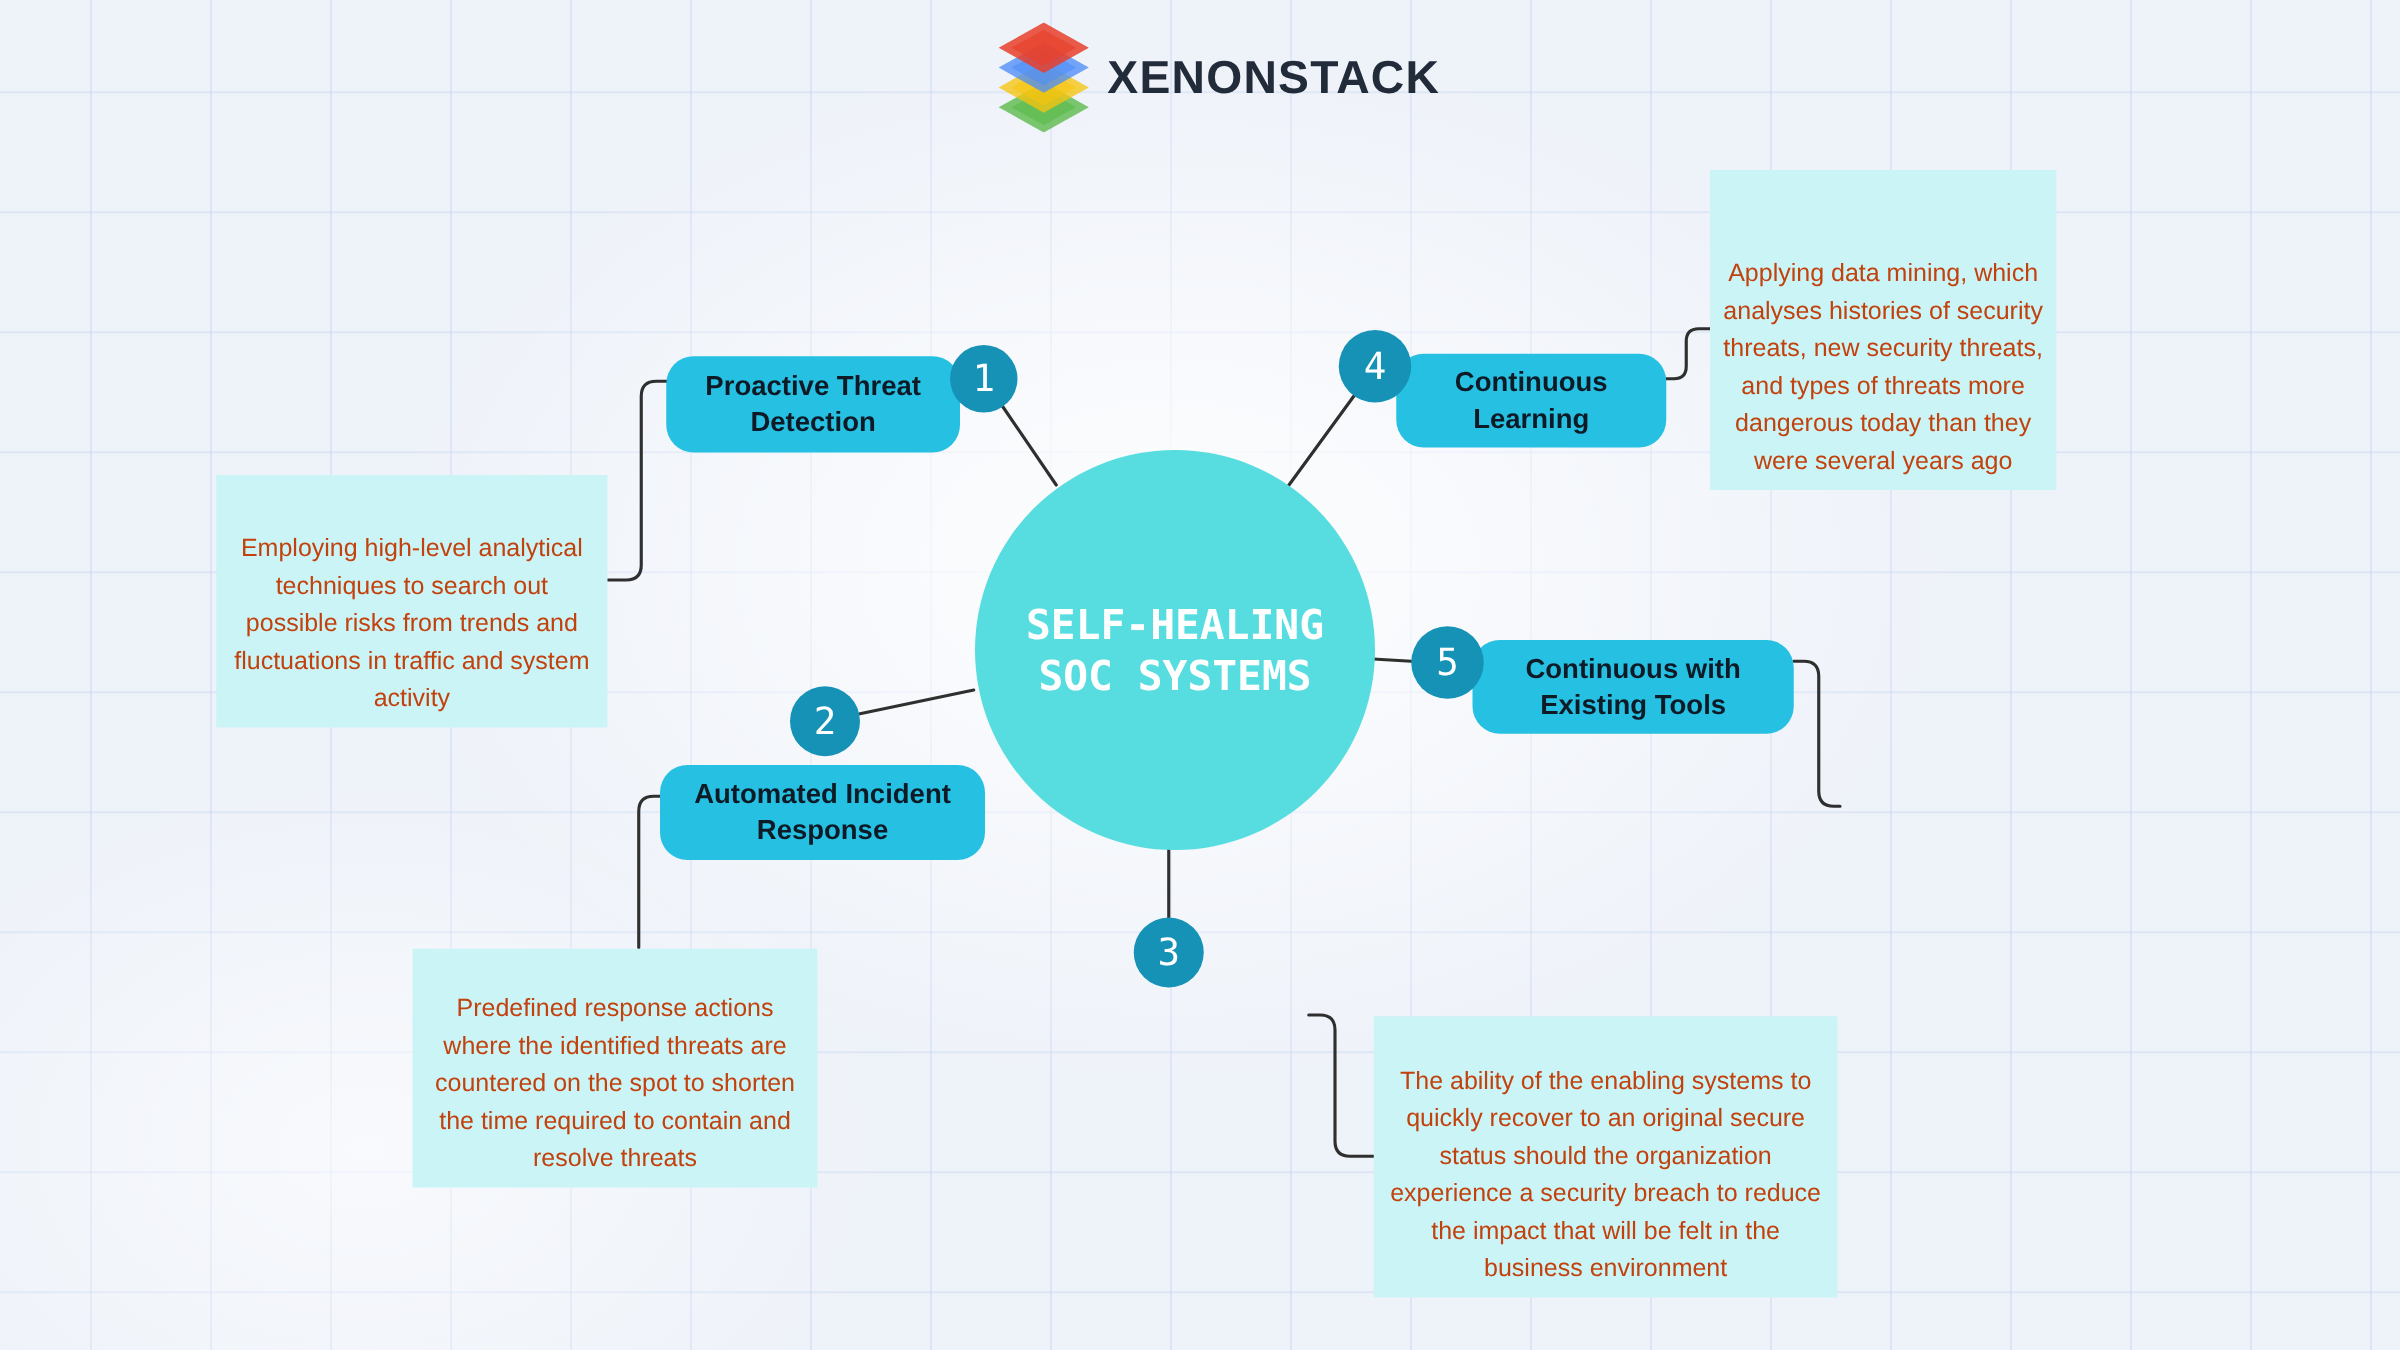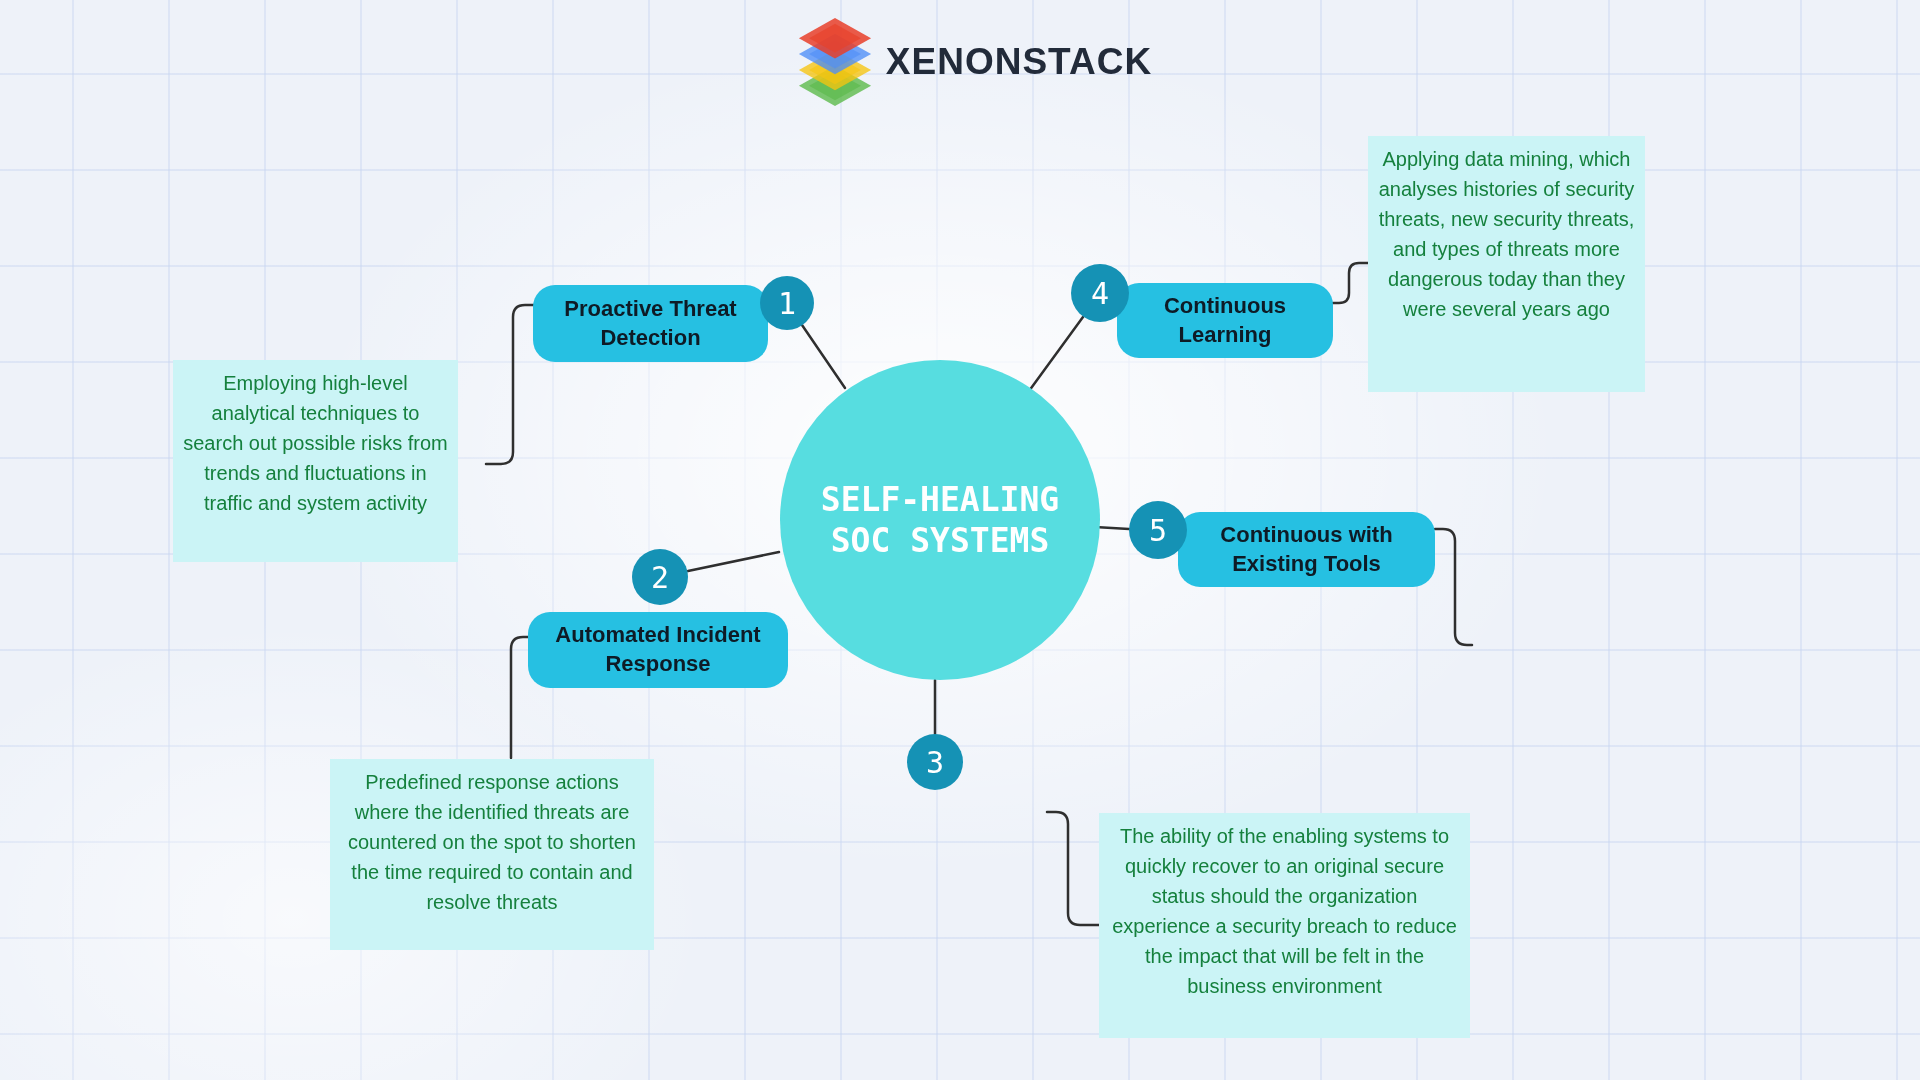--- a/index.html
+++ b/index.html
@@ -30,26 +30,26 @@
     position:absolute;background:#26c0e2;border-radius:22px;display:flex;align-items:center;justify-content:center;
     text-align:center;color:#0e1b26;font-weight:bold;font-size:22px;line-height:1.3;padding:6px 10px;box-sizing:border-box;
     z-index:2;
     margin-top:20px;
   }
   .badge{
     position:absolute;background:#1592b5;border-radius:50%;display:flex;align-items:center;justify-content:center;
     color:#ffffff;font-family:"DejaVu Sans Mono",monospace;font-size:30px;z-index:3;
   }
   .descbox{
-    position:absolute;background:#cbf4f6;display:flex;align-items:flex-start;justify-content:center;
-    text-align:center;color:#15803d;font-size:20px;line-height:1.5;padding:8px 10px;box-sizing:border-box;z-index:1;
+    position:absolute;background:#cbf4f6;display:flex;align-items:flex-end;justify-content:center;
+    text-align:center;color:#c2410c;font-size:20px;line-height:1.5;padding:8px 10px;box-sizing:border-box;z-index:1;
   }
   .pill-1{left:533px;top:265px;width:235px;height:77px;}
   .badge-1{left:760px;top:276px;width:54px;height:54px;}
-  .box-1{left:173px;top:360px;width:285px;height:202px;}
+  .box-1{left:173px;top:380px;width:313px;height:202px;}
   .pill-2{left:528px;top:592px;width:260px;height:76px;}
   .badge-2{left:632px;top:549px;width:56px;height:56px;}
   .box-2{left:330px;top:759px;width:324px;height:191px;}
   .pill-3{left:827px;top:778px;width:220px;height:70px;}
   .badge-3{left:907px;top:734px;width:56px;height:56px;}
   .box-3{left:1099px;top:813px;width:371px;height:225px;}
   .pill-4{left:1117px;top:263px;width:216px;height:75px;}
   .badge-4{left:1071px;top:264px;width:58px;height:58px;}
   .box-4{left:1368px;top:136px;width:277px;height:256px;}
   .pill-5{left:1178px;top:492px;width:257px;height:75px;}

